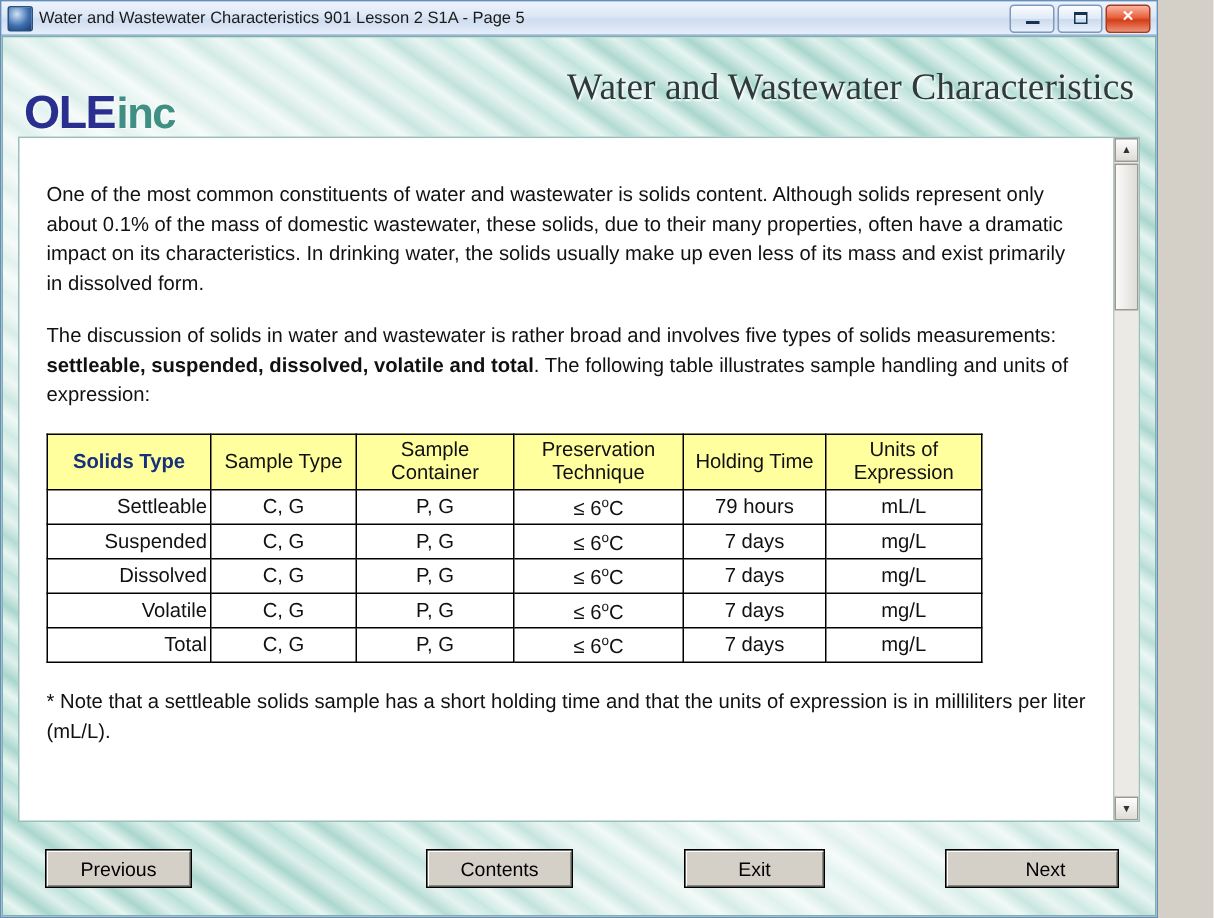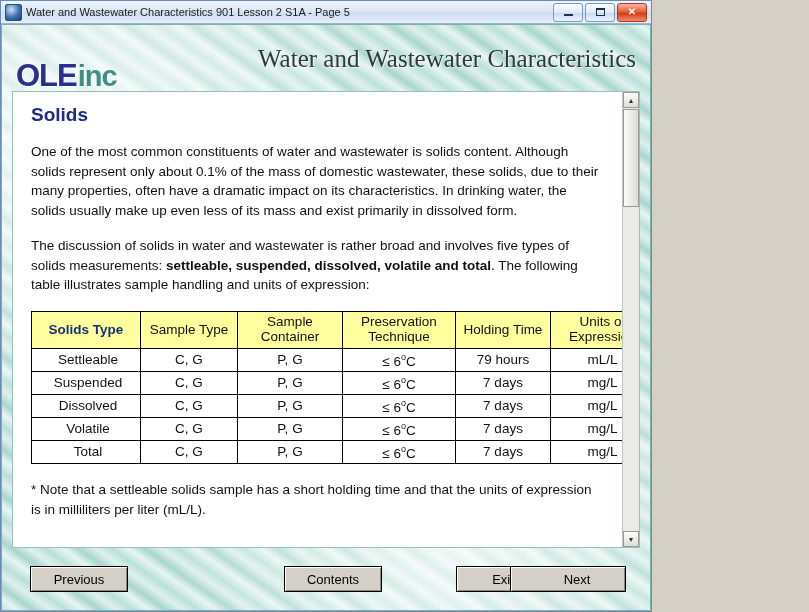--- a/index.html
+++ b/index.html
@@ -8,21 +8,21 @@
   }
   body {
     width: 809px;
     height: 612px;
     font-family: "Liberation Sans", sans-serif;
     background: #d4d0c8;
     overflow: hidden;
   }
   #app {
     position: relative;
-    width: 652px;
+    width: 772px;
     height: 612px;
     box-sizing: border-box;
     border: 1px solid #6b8ab5;
     background: #7dd3fc;
   }
 
   
   .titlebar {
     position: relative;
     height: 22px;
@@ -197,21 +197,21 @@
   }
   table.solids thead th:first-child {
     color: #16317a;
     font-weight: bold;
   }
   table.solids td {
     height: 20px;
     background: #ffffff;
   }
   table.solids td.left {
-    text-align: center;
+    text-align: right;
     padding-left: 6px;
   }
   .sup { font-size: 9px; vertical-align: super; }
 
   
   .scrollbar {
     position: absolute;
     top: 0; right: 0; bottom: 0;
     width: 17px;
     background: #eceae4;
@@ -293,21 +293,20 @@
       <div class="logo">
         <span class="ole">OLE</span>
           <span class="inc">inc</span>
       </div>
       <div class="header-title">Water and Wastewater Characteristics</div>
     </div>
 
     <div class="page">
       <div class="page-inner">
 
-        <h1 class="section-title">Solids</h1>
 
         <p class="body-text">One of the most common constituents of water and wastewater is solids content.  Although solids represent only about 0.1% of the mass of domestic wastewater, these solids, due to their many properties, often have a dramatic impact on its characteristics.  In drinking water, the solids usually make up even less of its mass and exist primarily in dissolved form.</p>
 
         <p class="body-text"><span>The discussion of solids in water and wastewater is rather broad and involves five types of solids measurements: </span><b>settleable, suspended, dissolved, volatile and total</b><span>.  The following table illustrates sample handling and units of expression:</span></p>
 
         <table class="solids">
           <thead>
             <tr>
               <th style="width:104px">Solids Type</th>
               <th style="width:92px">Sample Type</th>

